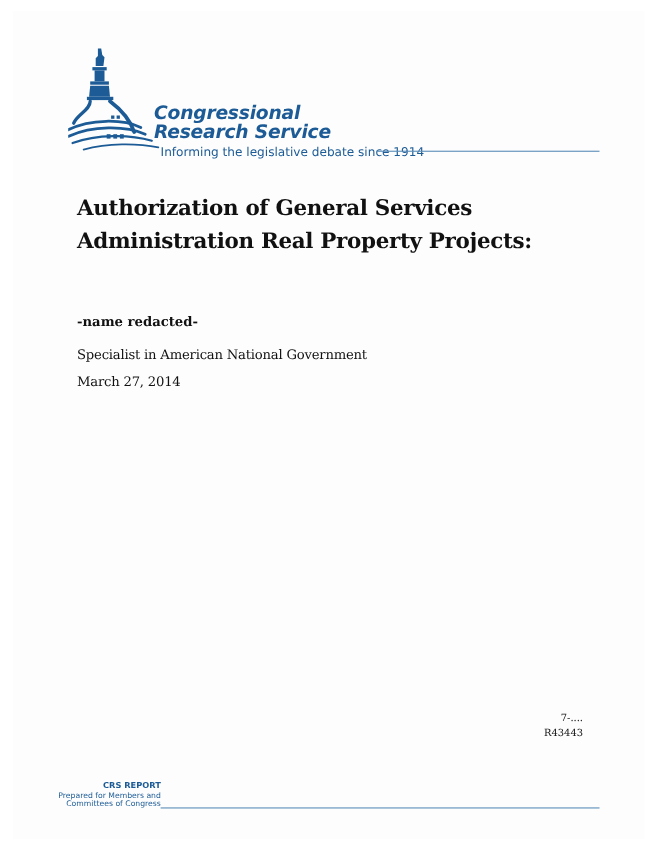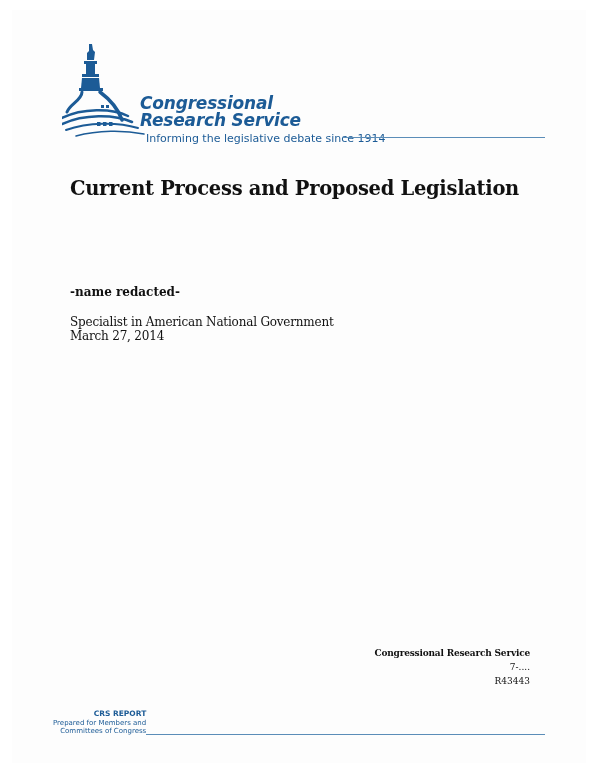--- a/index.html
+++ b/index.html
@@ -86,21 +86,21 @@
       font-family: "DejaVu Serif", serif;
       font-size: 12px;
       color: #111;
       white-space: nowrap;
       letter-spacing: -0.2px;
       margin-top: 12px;
     }
     .date {
       position: absolute;
       left: 70px;
-      top: 329px;
+      top: 340px;
       font-family: "DejaVu Serif", serif;
       font-size: 12px;
       color: #111;
       white-space: nowrap;
       letter-spacing: -0.2px;
     }
     .crs-block {
       position: absolute;
       right: 70px;
       top: 646px;
@@ -176,29 +176,29 @@
 </svg>
 
 <div class="brand">
   <div>Congressional</div>
   <div>Research Service</div>
 </div>
 <div class="tagline">Informing the legislative debate since 1914</div>
 <div class="header-rule"></div>
 
 <div class="title">
-  <div>Current Process and Proposed Legislation</div>
+  <div>Authorization of General Services</div>
+  <div>Administration Real Property Projects:</div>
 </div>
 
 <div class="author-name">-name redacted-</div>
 <div class="author-title">Specialist in American National Government</div>
 <div class="date">March 27, 2014</div>
 
 <div class="crs-block">
-  <div class="org">Congressional Research Service</div>
   <div>7-....</div>
   <div>R43443</div>
 </div>
 
 <div class="footer">
   <div class="report">CRS REPORT</div>
   <div>Prepared for Members and</div>
   <div>Committees of Congress</div>
 </div>
 <div class="footer-rule"></div>

